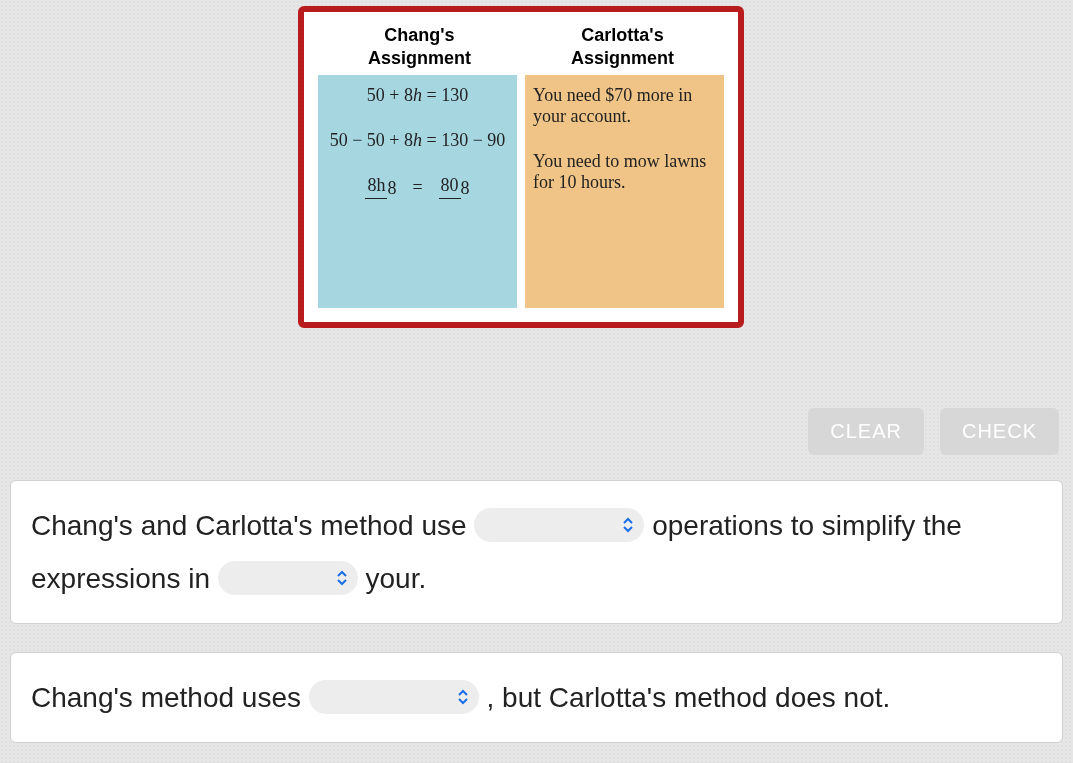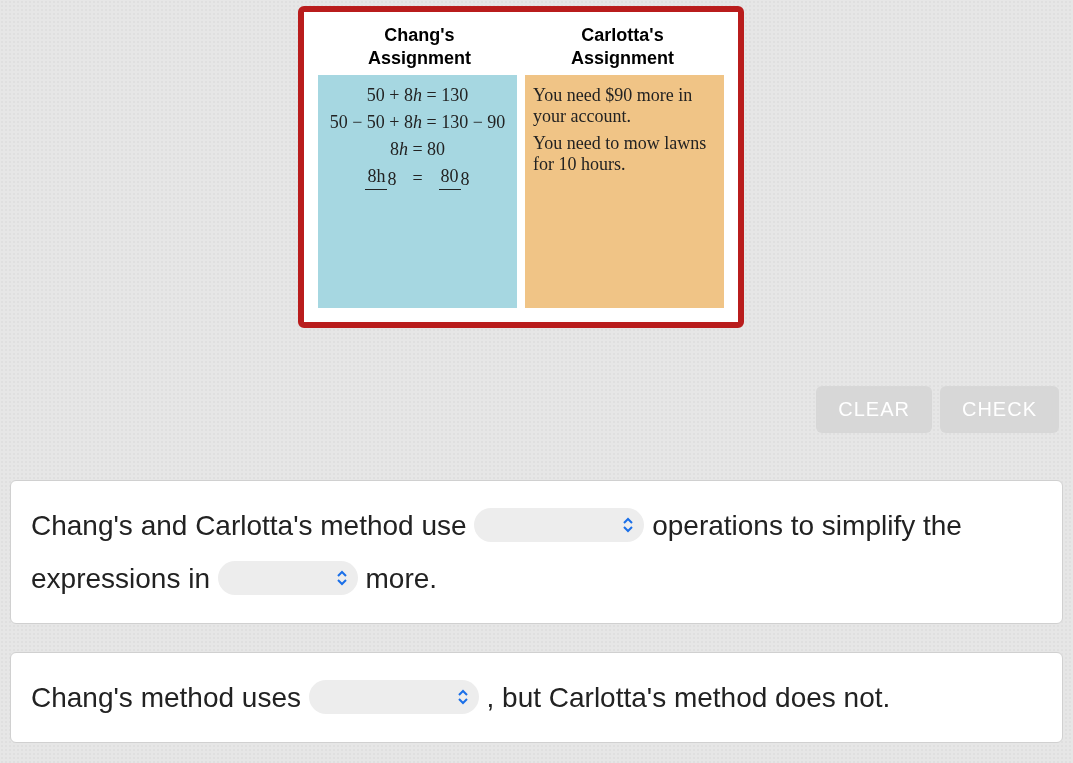--- a/index.html
+++ b/index.html
@@ -54,21 +54,21 @@
   }
   .col {
     flex: 1;
     padding: 10px 8px;
     font-family: "Times New Roman", Times, serif;
     font-size: 18px;
     color: #222;
     text-align: center;
     display: flex;
     flex-direction: column;
-    gap: 6px;
+    gap: 24px;
     justify-content: flex-start;
   }
   .col-left { background: #a6d7e1; }
   .col-right { background: #f0c486; text-align: left; }
   .col-right .eq { text-align: center; }
   .eq .var { font-style: italic; }
   .frac {
     display: flex;
     justify-content: center;
     gap: 16px;
@@ -79,23 +79,23 @@
   }
   .frac .top {
     border-bottom: 1px solid #222;
     padding: 0 2px 2px 2px;
   }
   .frac .bot { padding-top: 2px; }
 
   .btn-row {
     position: absolute;
     right: 14px;
-    top: 386px;
-    display: flex;
-    gap: 8px;
+    top: 408px;
+    display: flex;
+    gap: 16px;
     align-items: center;
   }
   .btn {
     background: #d7d7d7;
     color: #fff;
     border: none;
     border-radius: 6px;
     padding: 12px 22px;
     font-size: 20px;
     letter-spacing: 1px;
@@ -150,37 +150,34 @@
     </div>
   </div>
   <div class="work-columns">
     <div class="col col-left">
       <div class="eq">
         <span>50 + 8</span><span class="var">h</span><span> = 130</span>
       </div>
       <div class="eq">
         <span>50 − 50 + 8</span><span class="var">h</span><span> = 130 − 90</span>
       </div>
-      <div class="eq">
-        <span>8</span><span class="var">h</span><span> = 80</span>
-      </div>
       <div class="frac">
         <span class="piece">
           <span class="top"><span>8</span><span class="var">h</span></span>
           <span class="bot">8</span>
         </span>
         <span style="align-self:center;">=</span>
         <span class="piece">
           <span class="top">80</span>
           <span class="bot">8</span>
         </span>
       </div>
     </div>
     <div class="col col-right">
-      <div>You need $90 more in your account.</div>
+      <div>You need $70 more in your account.</div>
       <div>You need to mow lawns for 10 hours.</div>
     </div>
   </div>
 </div>
 
 <div class="btn-row">
   <button class="btn">CLEAR</button>
   <button class="btn">CHECK</button>
 </div>
 
@@ -194,21 +191,21 @@
       </svg>
   </span>
   <span> operations to simplify the expressions in </span>
   <span class="dropdown">
     <span class="spacer"></span>
     <svg width="16" height="20" viewBox="0 0 16 20">
         <path d="M4 8 L8 4 L12 8" fill="none" stroke="#1a6fe8" stroke-width="2"></path>
         <path d="M4 12 L8 16 L12 12" fill="none" stroke="#1a6fe8" stroke-width="2"></path>
       </svg>
   </span>
-  <span> more.</span>
+  <span> your.</span>
 </div>
 
 <div class="sentence-card card2">
   <span>Chang's method uses </span>
   <span class="dropdown wide">
     <span class="spacer"></span>
     <svg width="16" height="20" viewBox="0 0 16 20">
         <path d="M4 8 L8 4 L12 8" fill="none" stroke="#1a6fe8" stroke-width="2"></path>
         <path d="M4 12 L8 16 L12 12" fill="none" stroke="#1a6fe8" stroke-width="2"></path>
       </svg>

